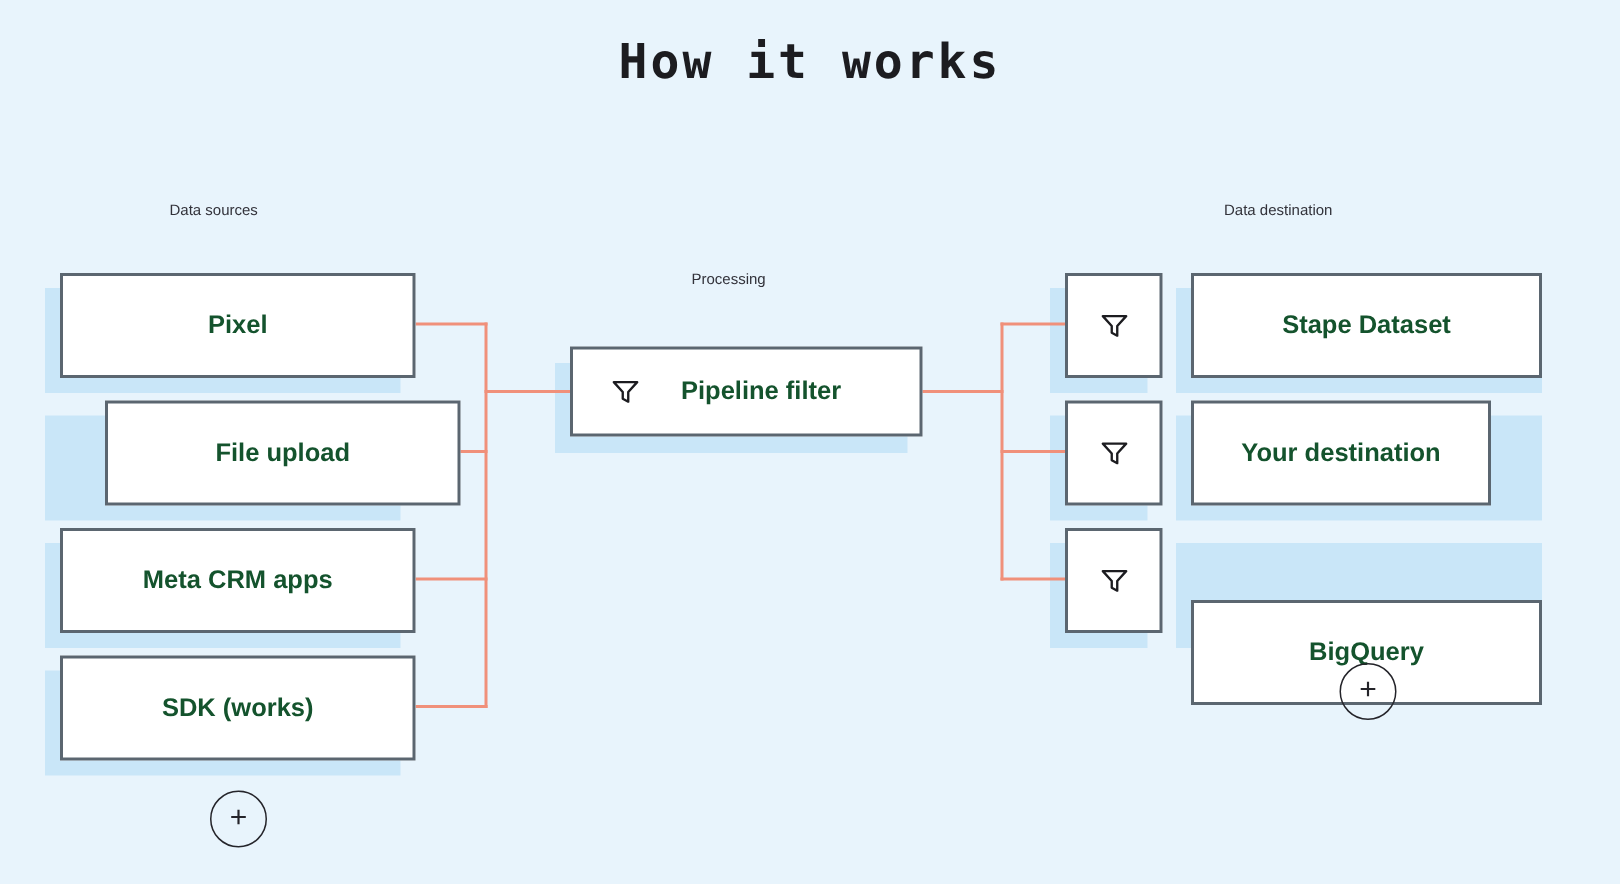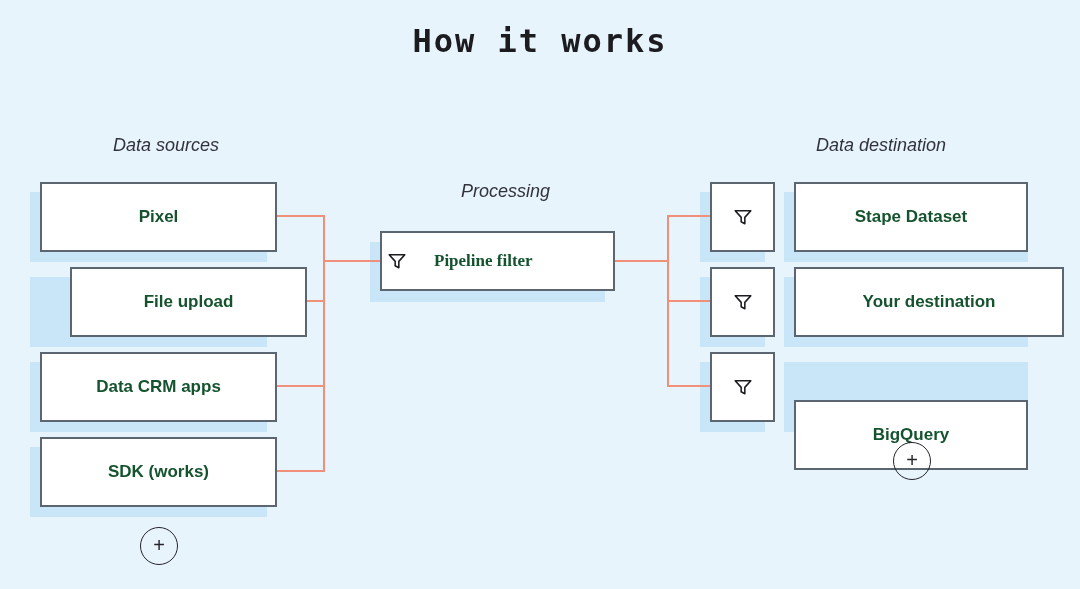--- a/index.html
+++ b/index.html
@@ -29,24 +29,23 @@
     font-family: "DejaVu Sans Mono", monospace;
     font-size: 32px;
     font-weight: bold;
     letter-spacing: 2px;
     color: #1c1c20;
   }
 
   
   .col-label {
     position: absolute;
-    font-size: 18px;
+    font-size: 10px;
     color: #32323a;
     white-space: nowrap;
-    font-style: italic;
   }
   #lbl-sources      { left: 113px; top: 135px; }
   #lbl-processing   { left: 461px; top: 181px; }
   #lbl-destinations { left: 816px; top: 135px; }
 
   
   .card {
     position: absolute;
     box-sizing: border-box;
     background: #ffffff;
@@ -66,23 +65,22 @@
     color: #14532d;
     white-space: nowrap;
   }
 
   
   .card.center-card { justify-content: center; }
 
   
   .card.icon-card {
     justify-content: flex-start;
-    padding-left: 4px;
+    padding-left: 24px;
     gap: 26px;
-    font-family: Liberation Serif, serif;
   }
   
   .card.filter-card { justify-content: center; }
 
   
   .funnel {
     width: 22px;
     height: 22px;
     flex: 0 0 auto;
     display: block;
@@ -156,21 +154,21 @@
     <span class="card-text">Pixel</span>
   </div>
 
   <div class="card-shadow" style="left:30px; top:277px; width:237px; height:70px;"></div>
   <div class="card center-card" style="left:40px; top:267px; width:237px; height:70px;margin-left:30px;">
     <span class="card-text">File upload</span>
   </div>
 
   <div class="card-shadow" style="left:30px; top:362px; width:237px; height:70px;"></div>
   <div class="card center-card" style="left:40px; top:352px; width:237px; height:70px;">
-    <span class="card-text">Data CRM apps</span>
+    <span class="card-text">Meta CRM apps</span>
   </div>
 
   <div class="card-shadow" style="left:30px; top:447px; width:237px; height:70px;"></div>
   <div class="card center-card" style="left:40px; top:437px; width:237px; height:70px;">
     <span class="card-text">SDK (works)</span>
   </div>
 
   <div class="plus-btn" style="left:140px; top:527px;">
     <span class="glyph">+</span>
   </div>
@@ -211,21 +209,21 @@
       </svg>
     </span>
   </div>
 
   <div class="card-shadow" style="left:784px; top:192px; width:244px; height:70px;"></div>
   <div class="card center-card" style="left:794px; top:182px; width:234px; height:70px;">
     <span class="card-text">Stape Dataset</span>
   </div>
 
   <div class="card-shadow" style="left:784px; top:277px; width:244px; height:70px;"></div>
-  <div class="card center-card" style="left:794px; top:267px; width:270px; height:70px;">
+  <div class="card center-card" style="left:794px; top:267px; width:200px; height:70px;">
     <span class="card-text">Your destination</span>
   </div>
 
   <div class="card-shadow" style="left:784px; top:362px; width:244px; height:70px;"></div>
   <div class="card center-card" style="left:794px; top:352px; width:234px; height:70px;margin-top:48px;">
     <span class="card-text">BigQuery</span>
   </div>
 
   <div class="plus-btn" style="left:893px; top:442px;">
     <span class="glyph">+</span>

